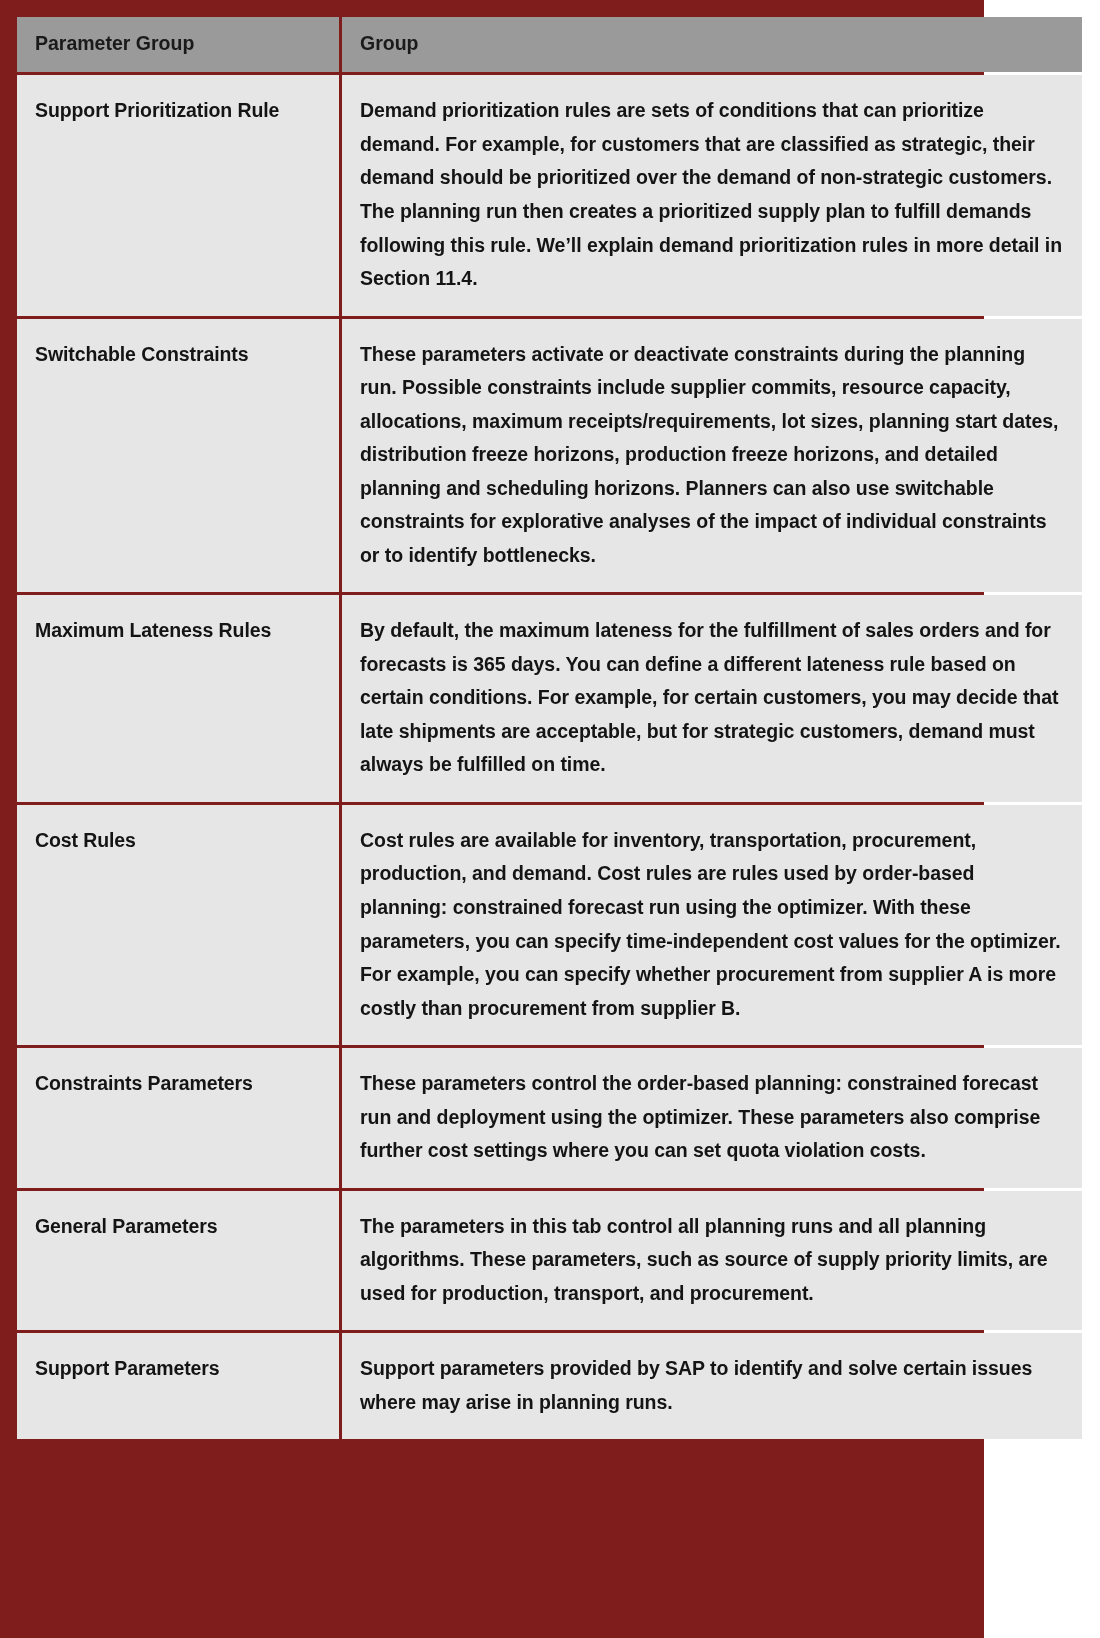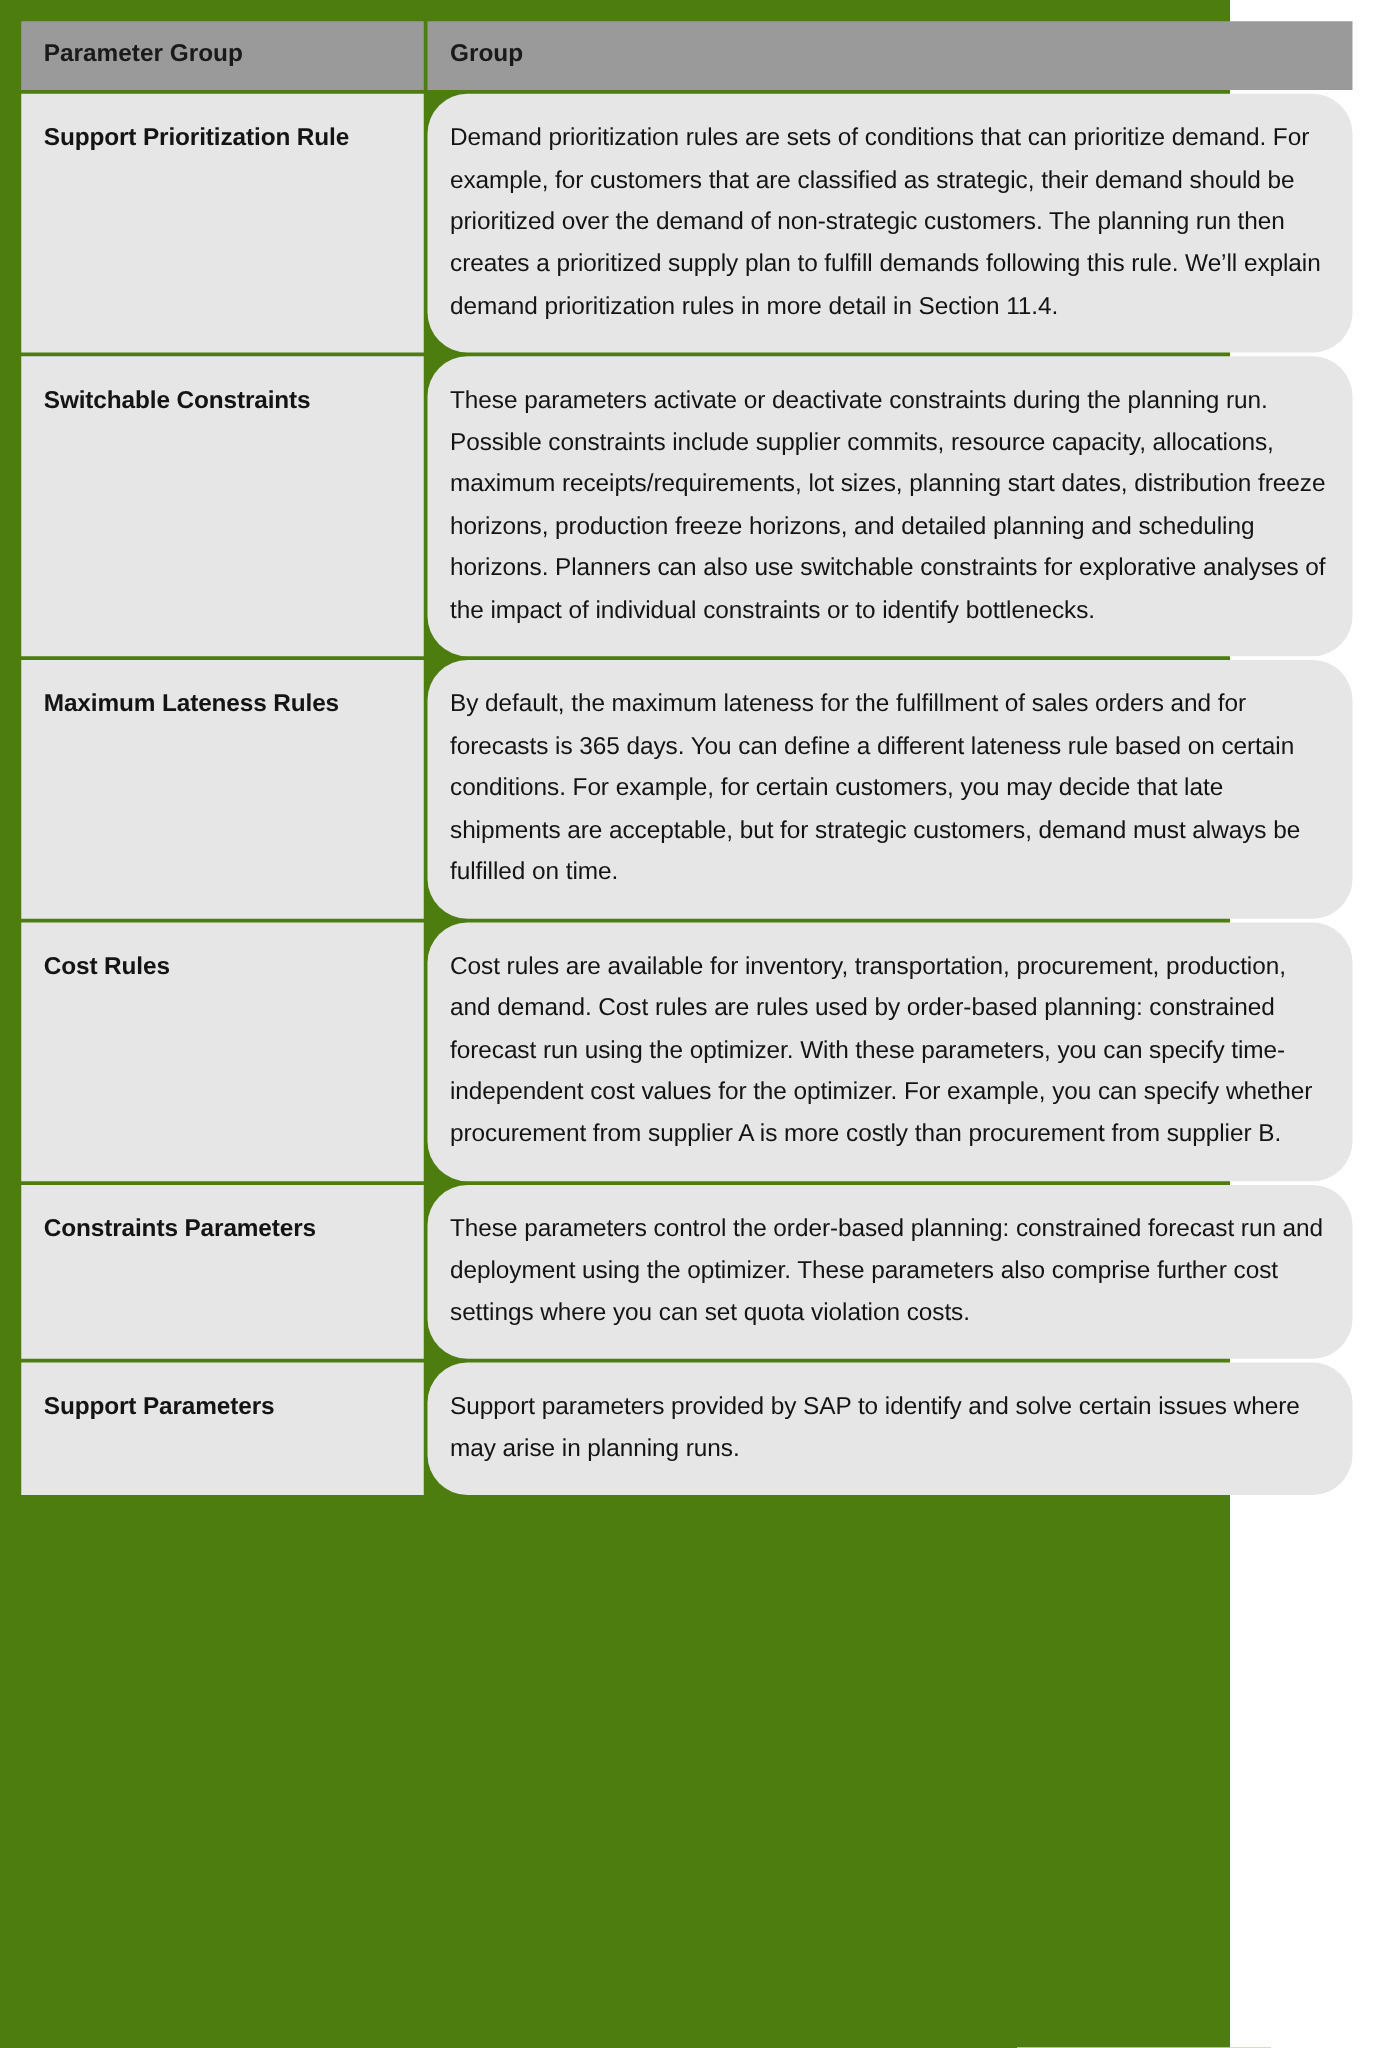--- a/index.html
+++ b/index.html
@@ -11,21 +11,21 @@
     width: 1100px;
     height: 1638px;
     font-family: "Liberation Sans", sans-serif;
     -webkit-font-smoothing: antialiased;
   }
 
   .page {
     position: relative;
     width: 984px;
     height: 1638px;
-    background: #4d7c0f;
+    background: #7f1d1d;
     box-sizing: border-box;
   }
 
   .table-wrap {
     position: absolute;
     left: 14px;
     top: 14px;
     width: 1071px;
   }
 
@@ -61,24 +61,23 @@
     line-height: 1.72;
   }
 
   tbody td.group-cell {
     font-weight: bold;
     white-space: normal;
     letter-spacing: -0.1px;
   }
 
   tbody td.usage-cell {
-    font-weight: normal;
+    font-weight: bold;
     hyphens: none;
     letter-spacing: -0.05px;
-    border-radius: 32px;
   }
 </style>
 </head>
 <body>
 
 <div class="page">
   <div class="table-wrap">
     <table class="param-table">
       <colgroup>
         <col class="c-group">
@@ -105,19 +104,23 @@
           </tr>
           <tr>
             <td class="group-cell">Cost Rules</td>
             <td class="usage-cell">Cost rules are available for inventory, transportation, procurement, production, and demand. Cost rules are rules used by order-based planning: constrained forecast run using the optimizer. With these parameters, you can specify time-independent cost values for the optimizer. For example, you can specify whether procurement from supplier A is more costly than procurement from supplier B.</td>
           </tr>
           <tr>
             <td class="group-cell">Constraints Parameters</td>
             <td class="usage-cell">These parameters control the order-based planning: constrained forecast run and deployment using the optimizer. These parameters also comprise further cost settings where you can set quota violation costs.</td>
           </tr>
           <tr>
+            <td class="group-cell">General Parameters</td>
+            <td class="usage-cell">The parameters in this tab control all planning runs and all planning algorithms. These parameters, such as source of supply priority limits, are used for production, transport, and procurement.</td>
+          </tr>
+          <tr>
             <td class="group-cell">Support Parameters</td>
             <td class="usage-cell">Support parameters provided by SAP to identify and solve certain issues where may arise in planning runs.</td>
           </tr>
         </tbody>
     </table>
   </div>
 </div>
 
 </body></html>

